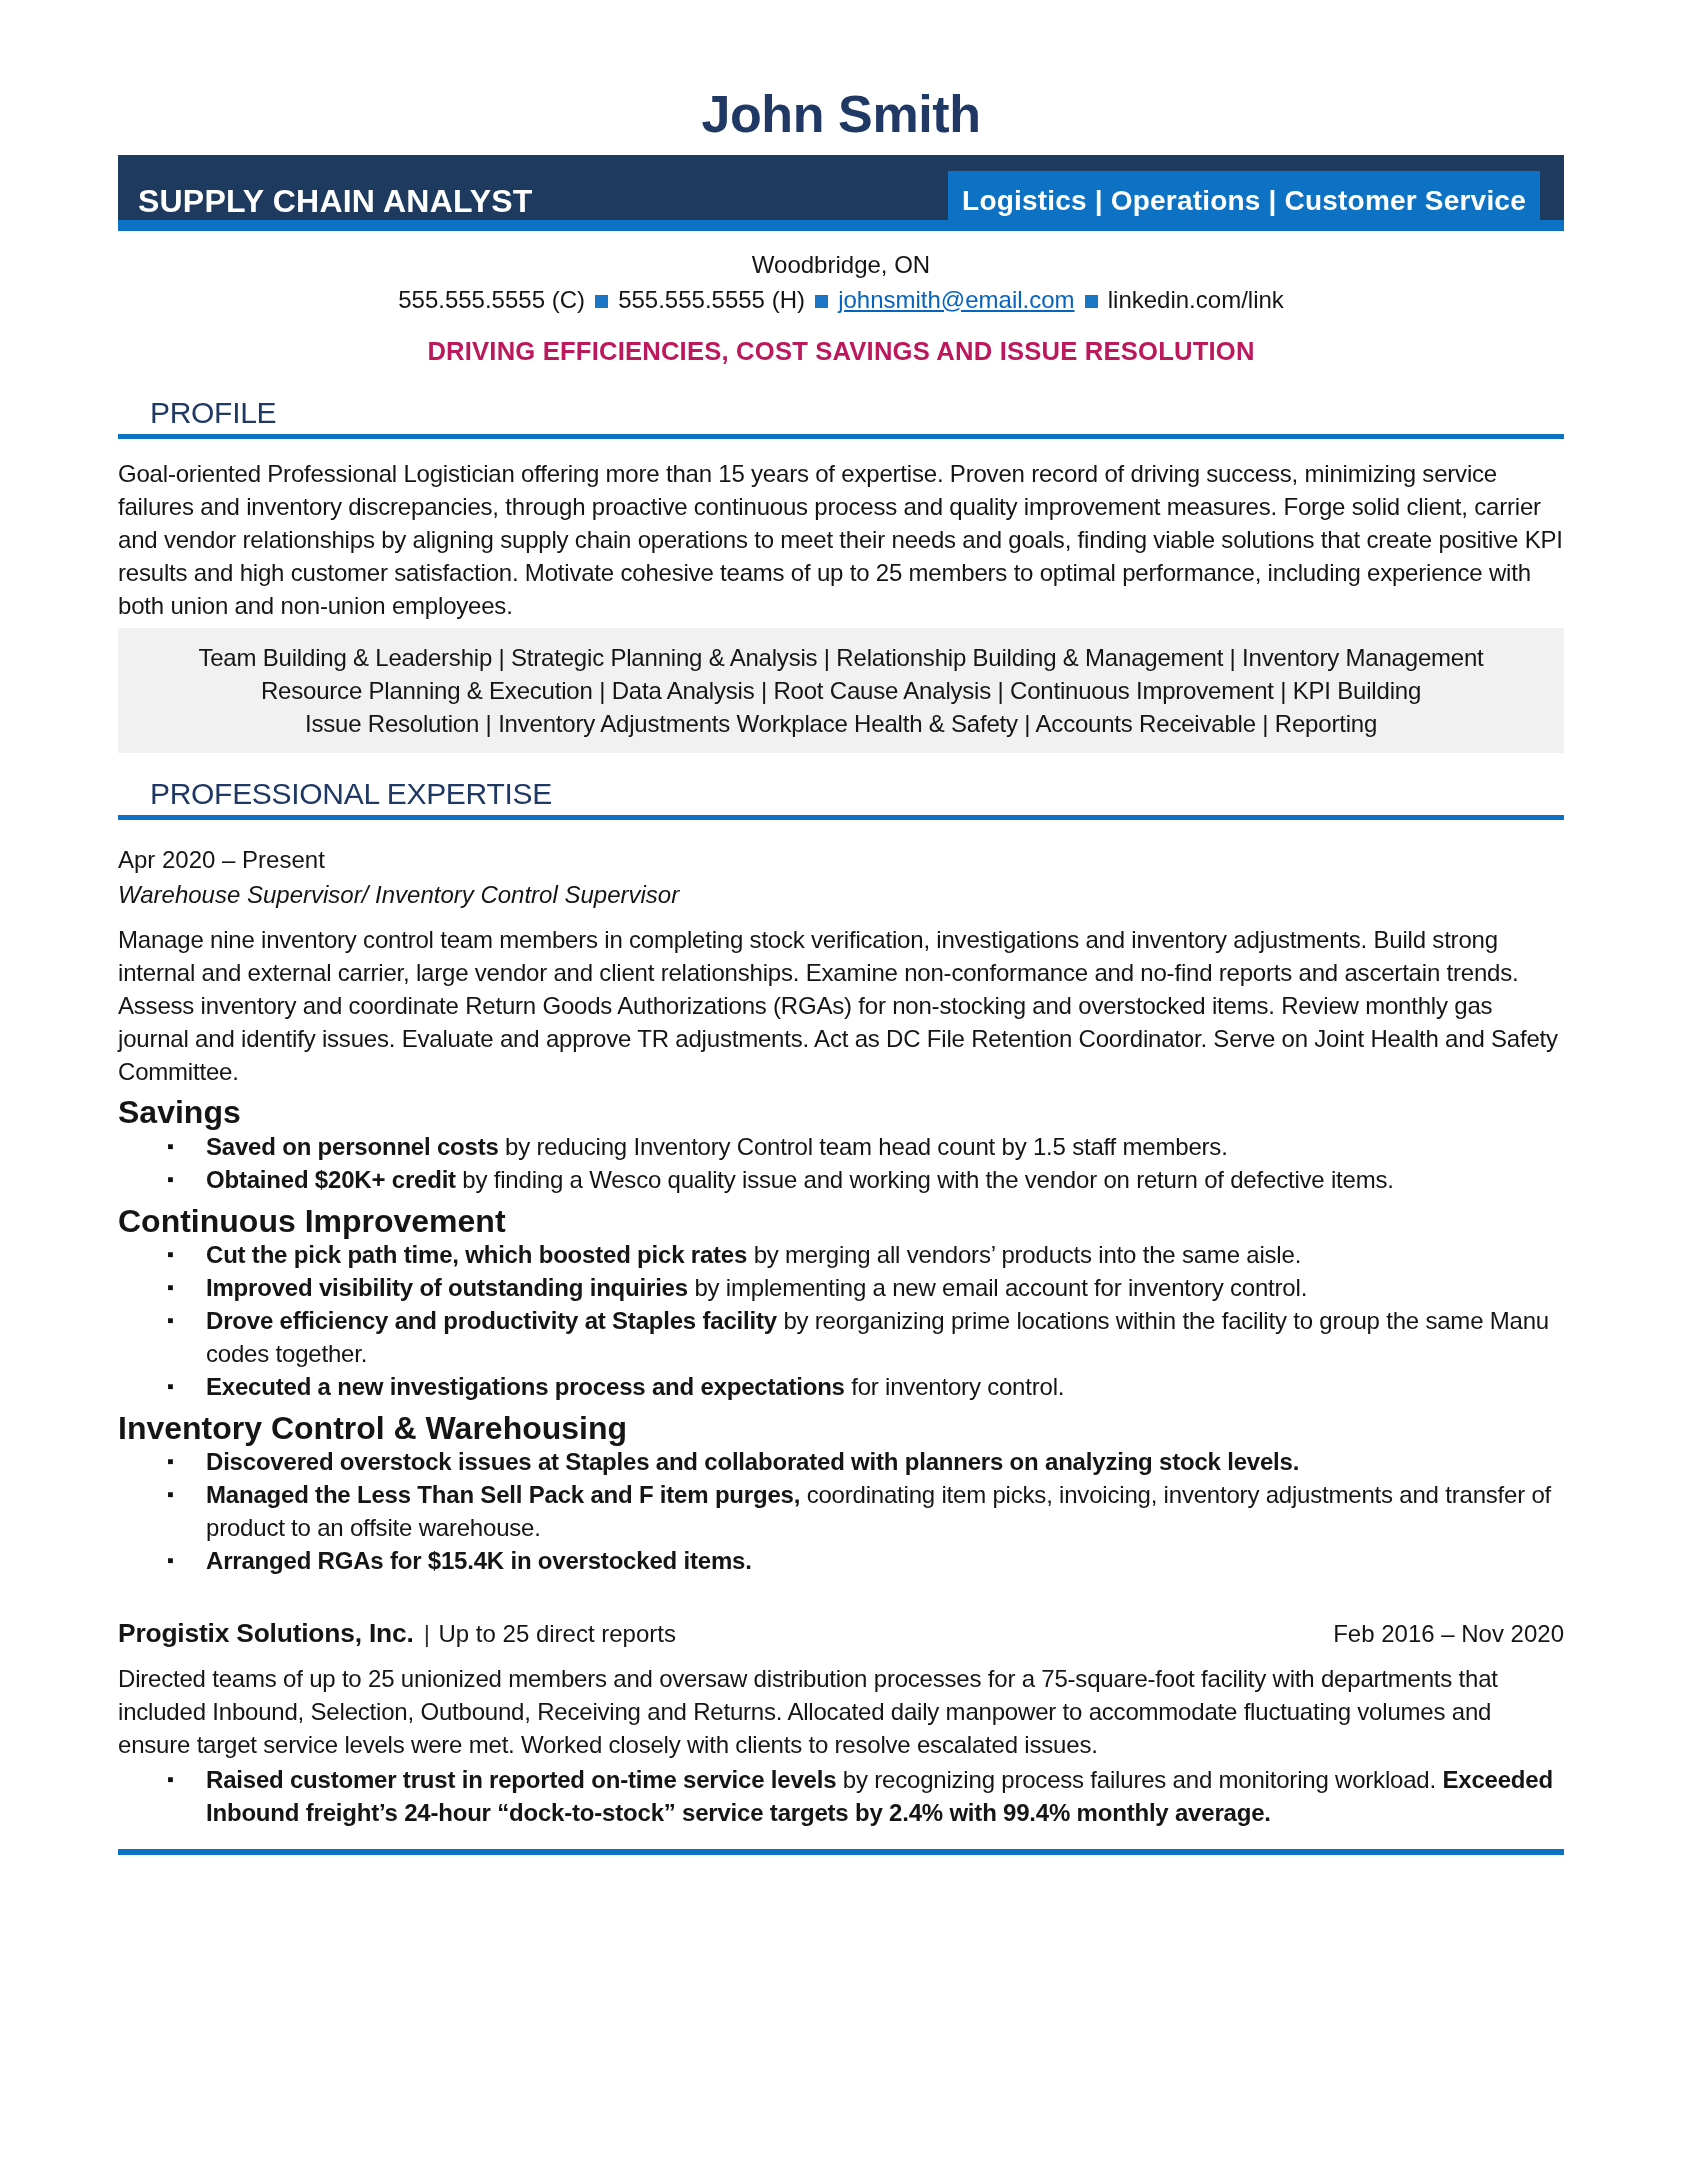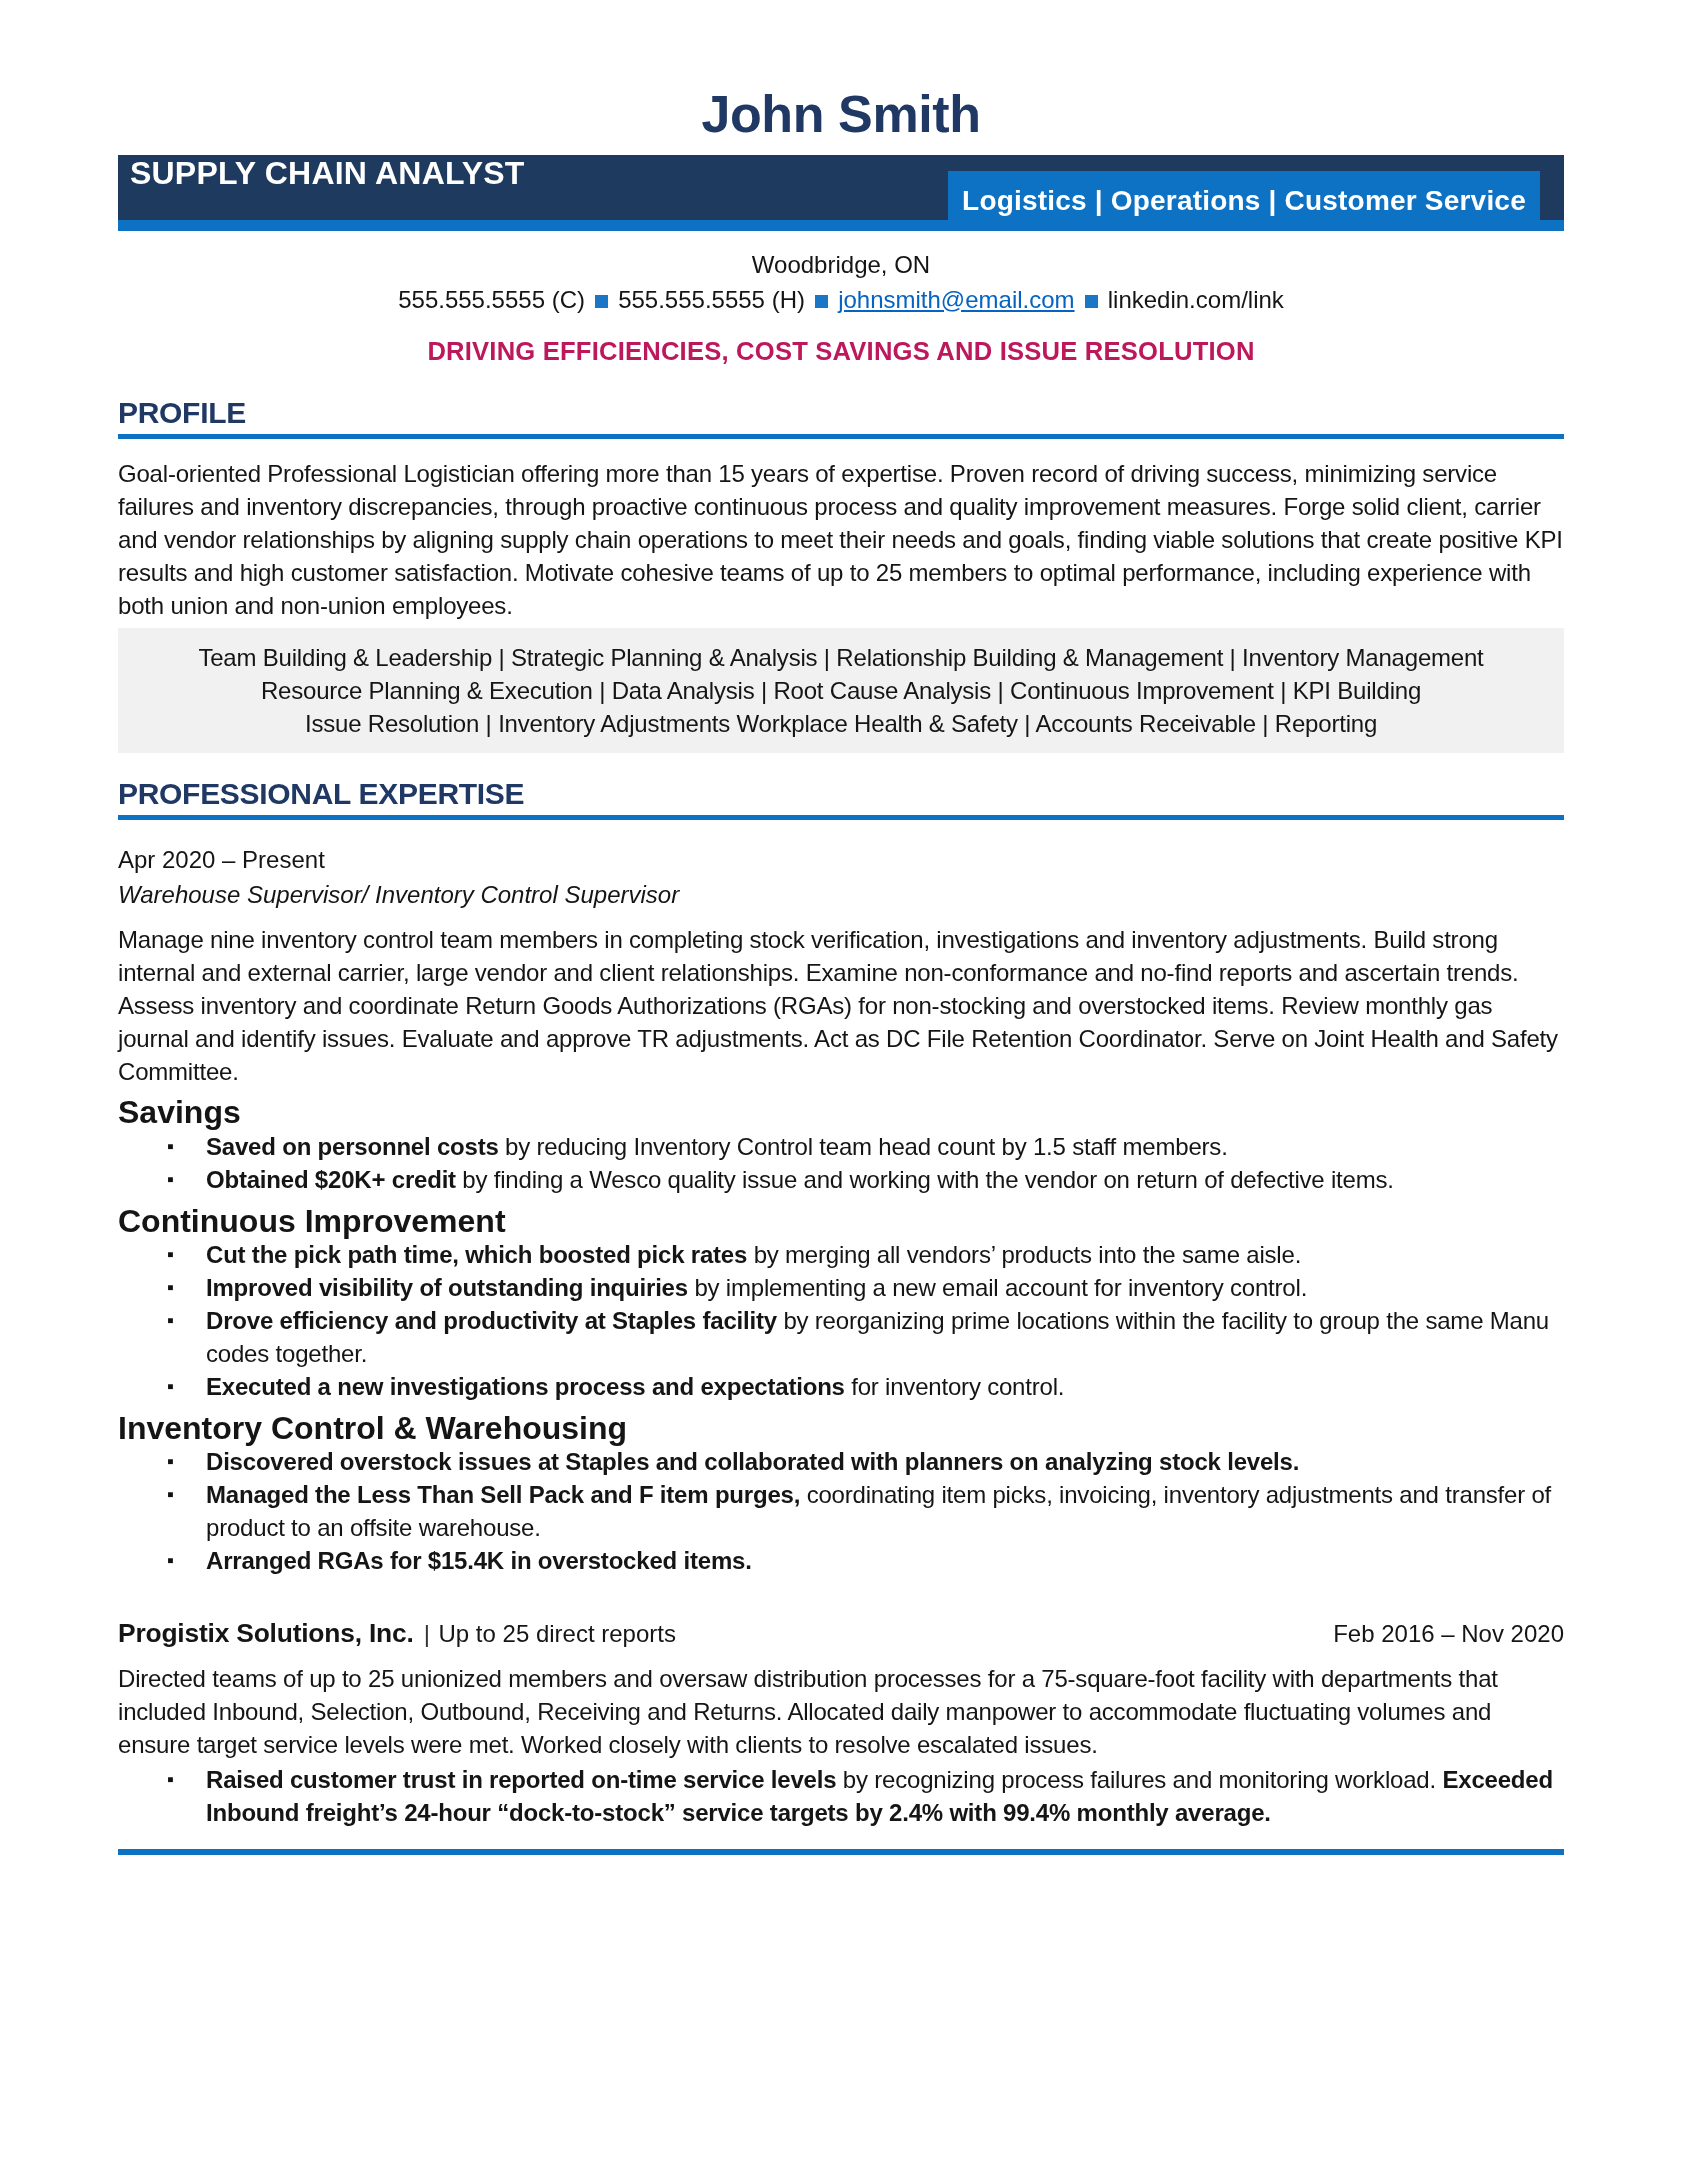--- a/index.html
+++ b/index.html
@@ -13,21 +13,21 @@
 
   
   .name{
     padding-top:88px;margin:0 0 14.5px 0;
     font-size:52px;font-weight:bold;color:#1F3864;line-height:1.0;
     letter-spacing:-0.4px;
     text-align:center;
   }
   .role-bar{
     position:relative;height:65px;background:#1F3A5F;
-    display:flex;align-items:flex-start;
+    display:flex;align-items:flex-end;padding-left:8px;
   }
   .role-bar .role-label{
     color:#ffffff;font-size:32px;font-weight:bold;padding-left:12px;letter-spacing:0.2px;
   }
   .accent-strip{height:11px;background:#0D72C4;}
   .badge{
     position:absolute;left:948px;top:171px;width:592px;height:60px;
     background:#0D72C4;color:#ffffff;font-size:28px;font-weight:bold;
     display:flex;align-items:center;justify-content:center;z-index:2;letter-spacing:0.2px;
   }
@@ -41,22 +41,22 @@
   }
   .email-link{color:#0563C1;text-decoration:underline;cursor:pointer;}
 
   .tagline{
     margin-top:21px;text-align:center;font-size:25.6px;font-weight:bold;
     color:#be185d;letter-spacing:0.2px;
   }
 
   
   .sec-head{
-    margin-top:31.5px;font-size:30px;font-weight:bold;color:#1F3864;
-    line-height:31px;letter-spacing:-0.3px;
+    margin-top:31.5px;font-size:30px;font-weight:normal;color:#1F3864;
+    line-height:31px;letter-spacing:-0.3px;margin-left:32px;
   }
   .sec-rule{height:5.1px;background:#0D72C4;margin-top:6px;}
   .body-par{
     margin:17px 0 0 0;font-size:24px;line-height:33px;letter-spacing:-0.2px;
   }
 
   .skills-box{
     margin-top:6px;background:#F1F1F1;padding:12.8px 17px;
     text-align:center;
   }

